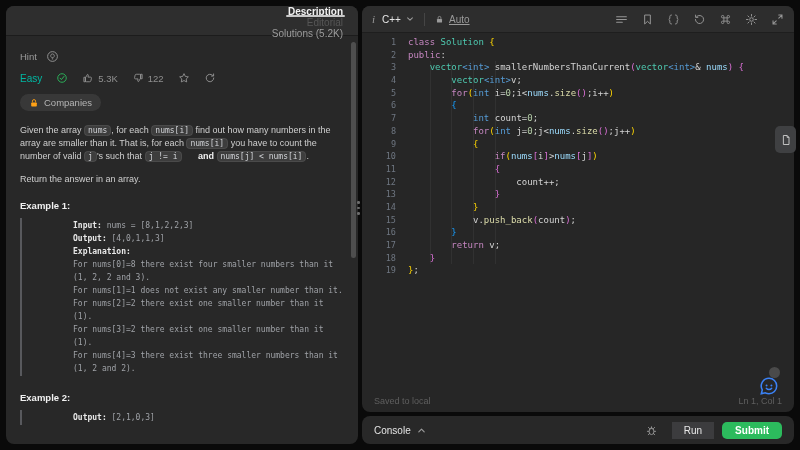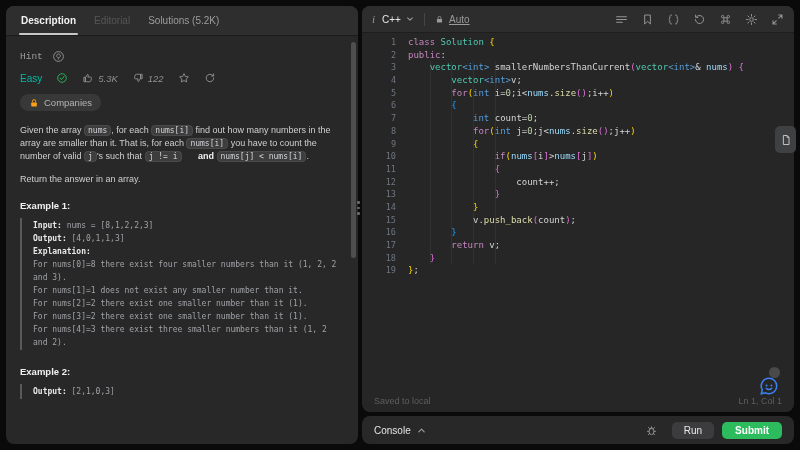--- a/index.html
+++ b/index.html
@@ -3,48 +3,48 @@
 <meta charset="utf-8">
 <style>
   * { margin:0; padding:0; box-sizing:border-box; }
   html,body { width:800px; height:450px; overflow:hidden; }
   body { background:#0a0a0a; font-family:"Liberation Sans", sans-serif; position:relative; }
 
   .panel { position:absolute; background:#282828; border-radius:8px; overflow:hidden; }
 
   
   #left-panel { left:6px; top:6px; width:352px; height:438px; }
-  #tab-bar { height:30px; display:flex; align-items:flex-end; padding:0 6px; background:#2e2e2e; border-bottom:1px solid #1c1c1c; }
+  #tab-bar { height:30px; display:flex; align-items:flex-end; padding:0 6px; background:#2e2e2e; border-bottom:1px solid #1c1c1c;flex-direction:column; }
   .tab { position:relative; height:100%; display:flex; align-items:center; padding:0 9px; font-size:10px; color:#9c9c9c; cursor:pointer; }
   .tab.active { color:#f2f2f2; font-weight:700; }
   .tab.active::after { content:""; position:absolute; left:7px; right:7px; bottom:0; height:2px; background:#c7c7c7; border-radius:2px; }
   .tab.locked { color:#565656; }
 
   #left-content { padding:12px 14px; position:relative; }
   .title-row { display:flex; justify-content:space-between; align-items:flex-start; }
   #problem-title { width:272px; font-size:11px; font-weight:700; color:#f0f0f0; line-height:16px; }
-  .hint-group { display:flex; align-items:center; gap:9px; color:#9c9c9c; font-size:9.5px; margin-top:2px;font-family:Liberation Mono, monospace; }
+  .hint-group { display:flex; align-items:center; gap:9px; color:#9c9c9c; font-size:9.5px; margin-top:2px; }
   .hint-group svg { width:13px; height:13px; display:block; }
 
   .meta-row { display:flex; align-items:center; gap:14px; margin-top:9px; }
   #difficulty { color:#00b8a3; font-size:10px; }
-  .meta-item { display:flex; align-items:center; gap:4px; color:#8f8f8f; font-size:9.5px;font-style:italic; }
+  .meta-item { display:flex; align-items:center; gap:4px; color:#8f8f8f; font-size:9.5px; }
   .meta-item svg { width:12px; height:12px; display:block; color:#9a9a9a; }
 
   .companies-chip { display:inline-flex; align-items:center; gap:5px; margin-top:10px; background:rgba(255,255,255,.08); border-radius:10px; padding:3px 9px; font-size:9.5px; color:#b5b5b5; }
   .companies-chip svg { width:10px; height:10px; display:block; color:#ffa116; }
 
   #problem-description { margin-top:12px; font-size:9px; line-height:13px; color:#cfcfcf; width:324px; }
   #problem-description strong { color:#f0f0f0;padding-left:14px; }
   code.chip { font-family:"DejaVu Sans Mono", monospace; font-size:8px; background:rgba(255,255,255,.1); border:1px solid rgba(255,255,255,.07); border-radius:4px; padding:0 3px; color:#d2d4d8; white-space:nowrap; }
   #return-note { margin-top:11px; font-size:9px; color:#cfcfcf; }
 
   .example-heading { margin-top:16px; font-size:9.5px; font-weight:700; color:#f0f0f0; }
   .example-block { margin-top:7px; border-left:2px solid #58595d; padding:1px 0 1px 11px; font-family:"DejaVu Sans Mono", monospace; font-size:8px; line-height:13px; color:#9fa2a7; }
-  .example-block .ex-line { white-space:pre-wrap; word-break:break-word; }
+  .example-block .ex-line { white-space:pre-wrap; word-break:break-word;margin-left:40px; }
   .example-block strong { color:#e8e8e8; font-weight:700; }
 
   #left-scrollbar { position:absolute; right:2px; top:36px; width:5px; height:216px; background:#4e4e4e; border-radius:3px; z-index:3; }
 
   
   #divider-handle { position:absolute; left:357px; top:201px; display:flex; flex-direction:column; gap:3px; cursor:col-resize; }
   #divider-handle .dot { width:2.5px; height:2.5px; border-radius:50%; background:#6b6b6b; }
 
   
   #editor-panel { left:362px; top:6px; width:432px; height:406px; background:#262626; }
@@ -80,21 +80,21 @@
   #doc-button svg { width:12px; height:12px; color:#cfcfcf; }
 
   
   #console-panel { left:362px; top:416px; width:432px; height:28px; display:flex; align-items:center; padding:0 12px; }
   #console-label { font-size:10px; color:#e3e3e3; font-weight:500; }
   #console-chevron { margin-left:6px; display:flex; }
   #console-chevron svg { width:9px; height:9px; color:#9a9a9a; }
   #console-right { margin-left:auto; display:flex; align-items:center; }
   #bug-icon { width:13px; height:13px; color:#9a9a9a; margin-right:14px; display:flex; cursor:pointer; }
   #bug-icon svg { width:13px; height:13px; }
-  .btn-run { background:#3c3c3e; color:#e8e8e8; font-size:10px; padding:3px 12px; border-radius:5px; cursor:pointer; }
+  .btn-run { background:#3c3c3e; color:#e8e8e8; font-size:10px; padding:3px 12px; border-radius:0; cursor:pointer; }
   .btn-submit { background:#2cbb5d; color:#ffffff; font-size:10px; font-weight:700; padding:3px 13px; border-radius:5px; margin-left:8px; cursor:pointer; }
 </style>
 </head>
 <body>
 
 <div class="panel" id="left-panel">
   <div id="tab-bar">
       <div class="tab active">
         <span>Description</span>
       </div>

